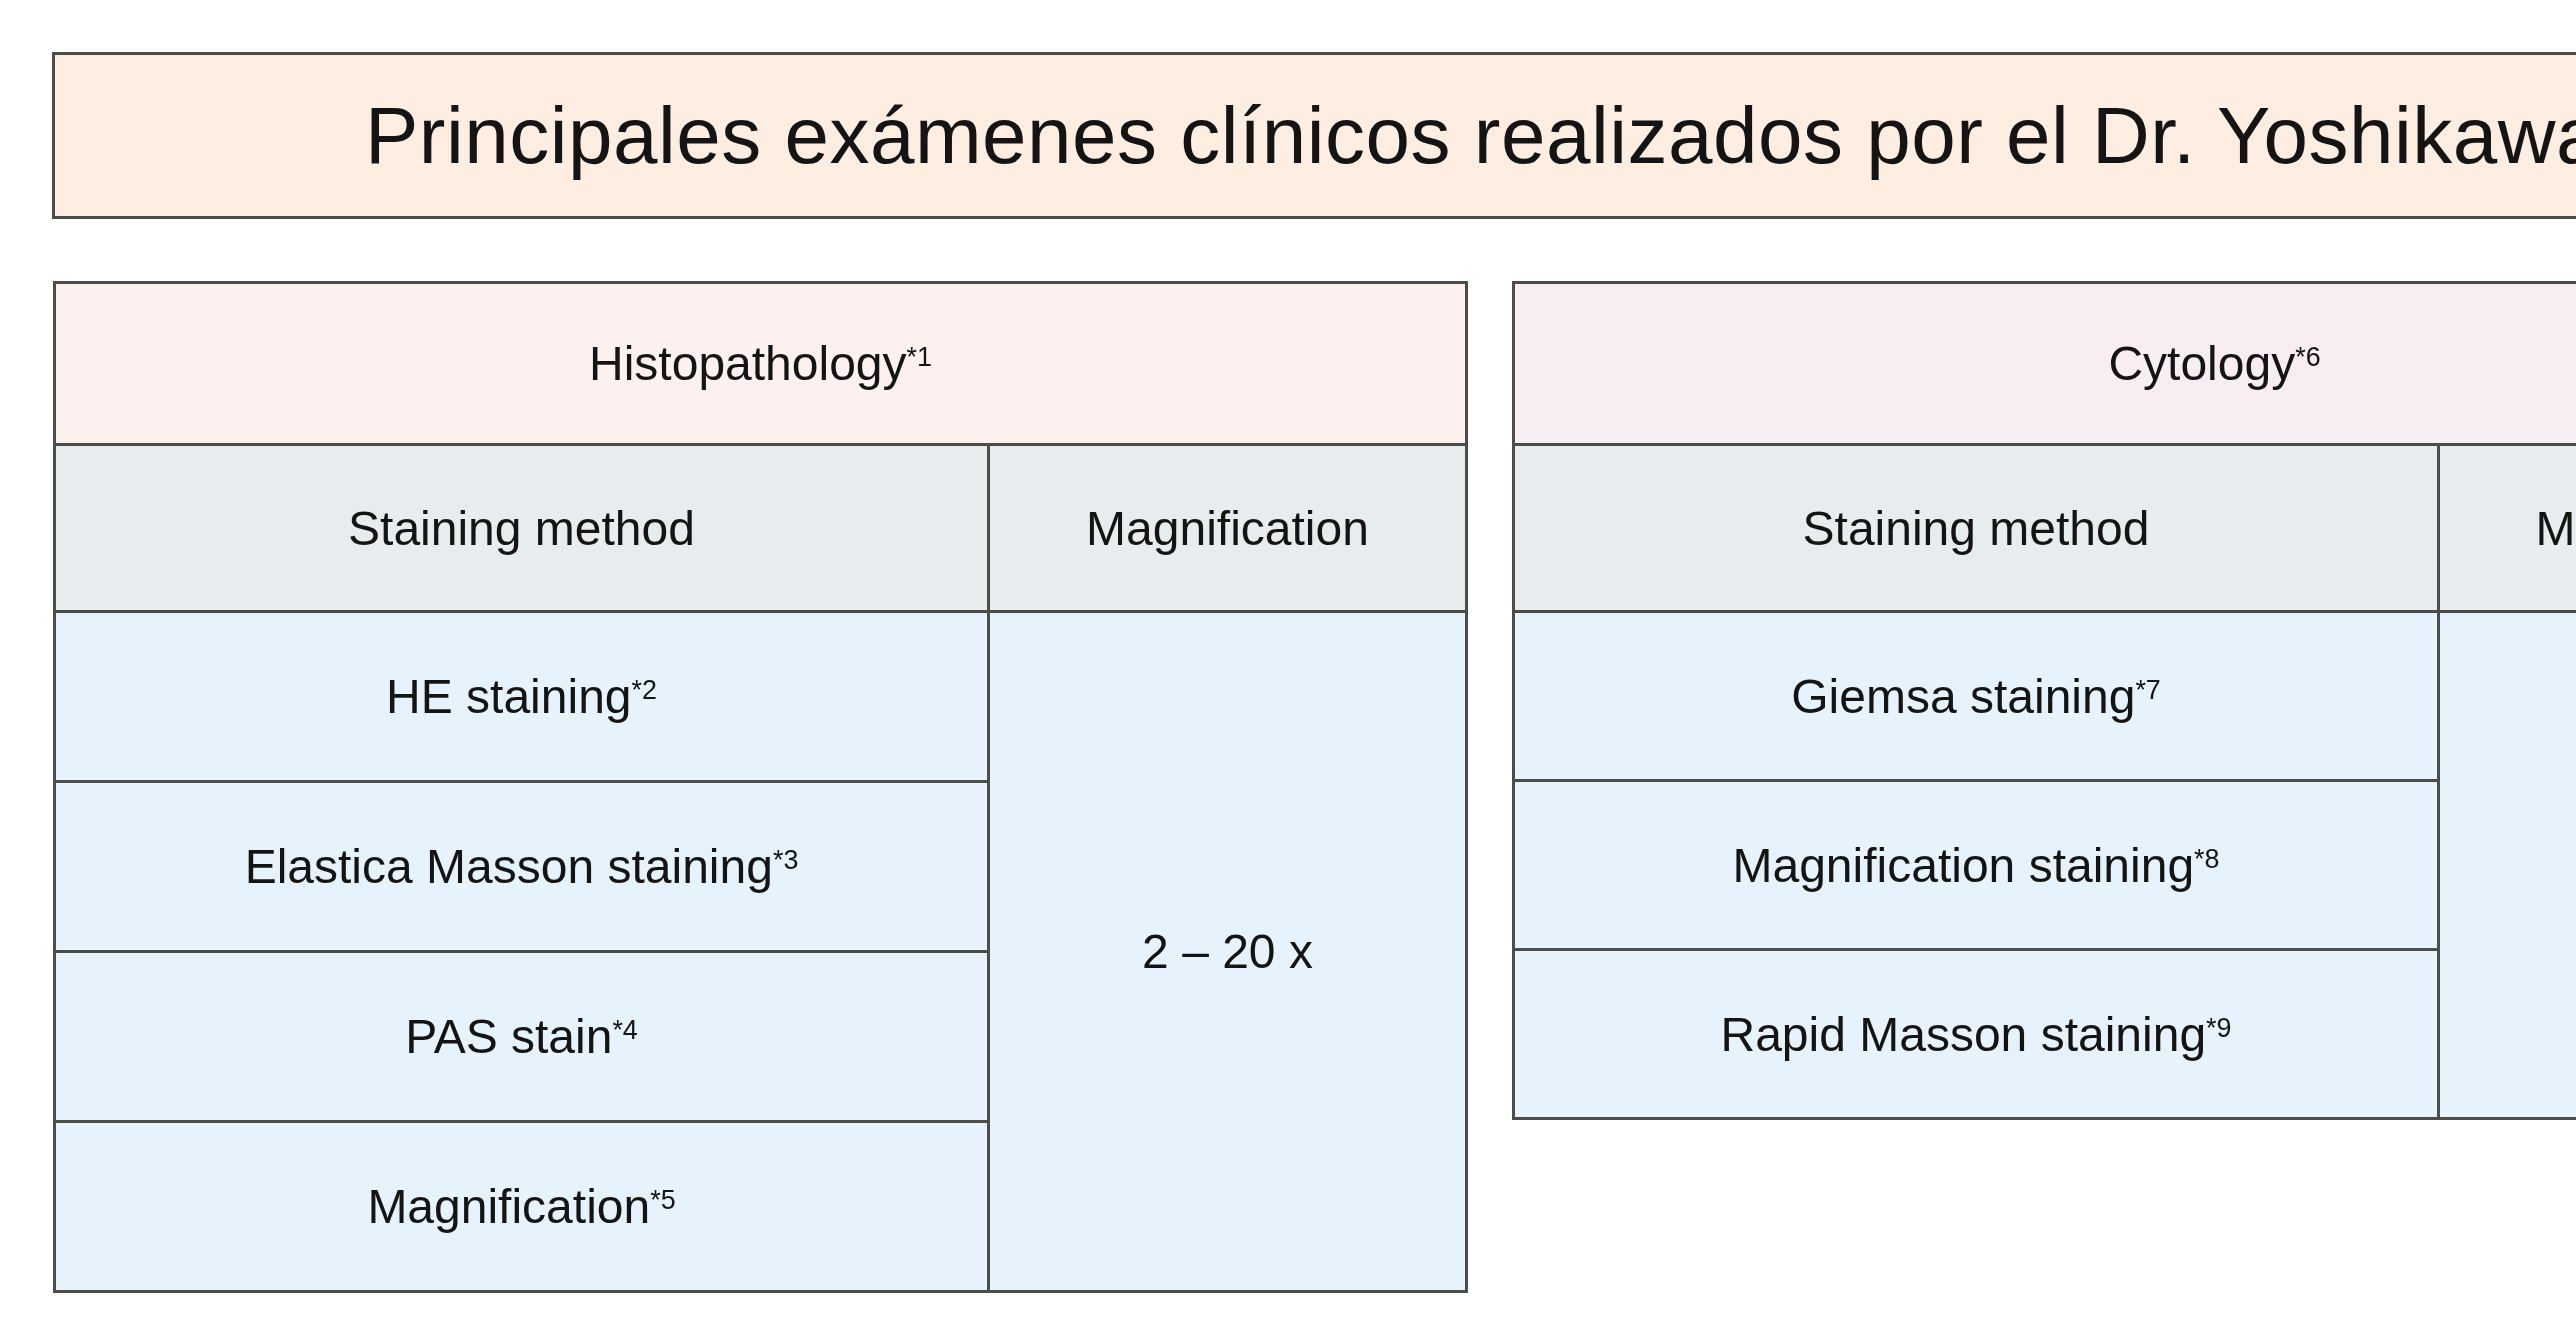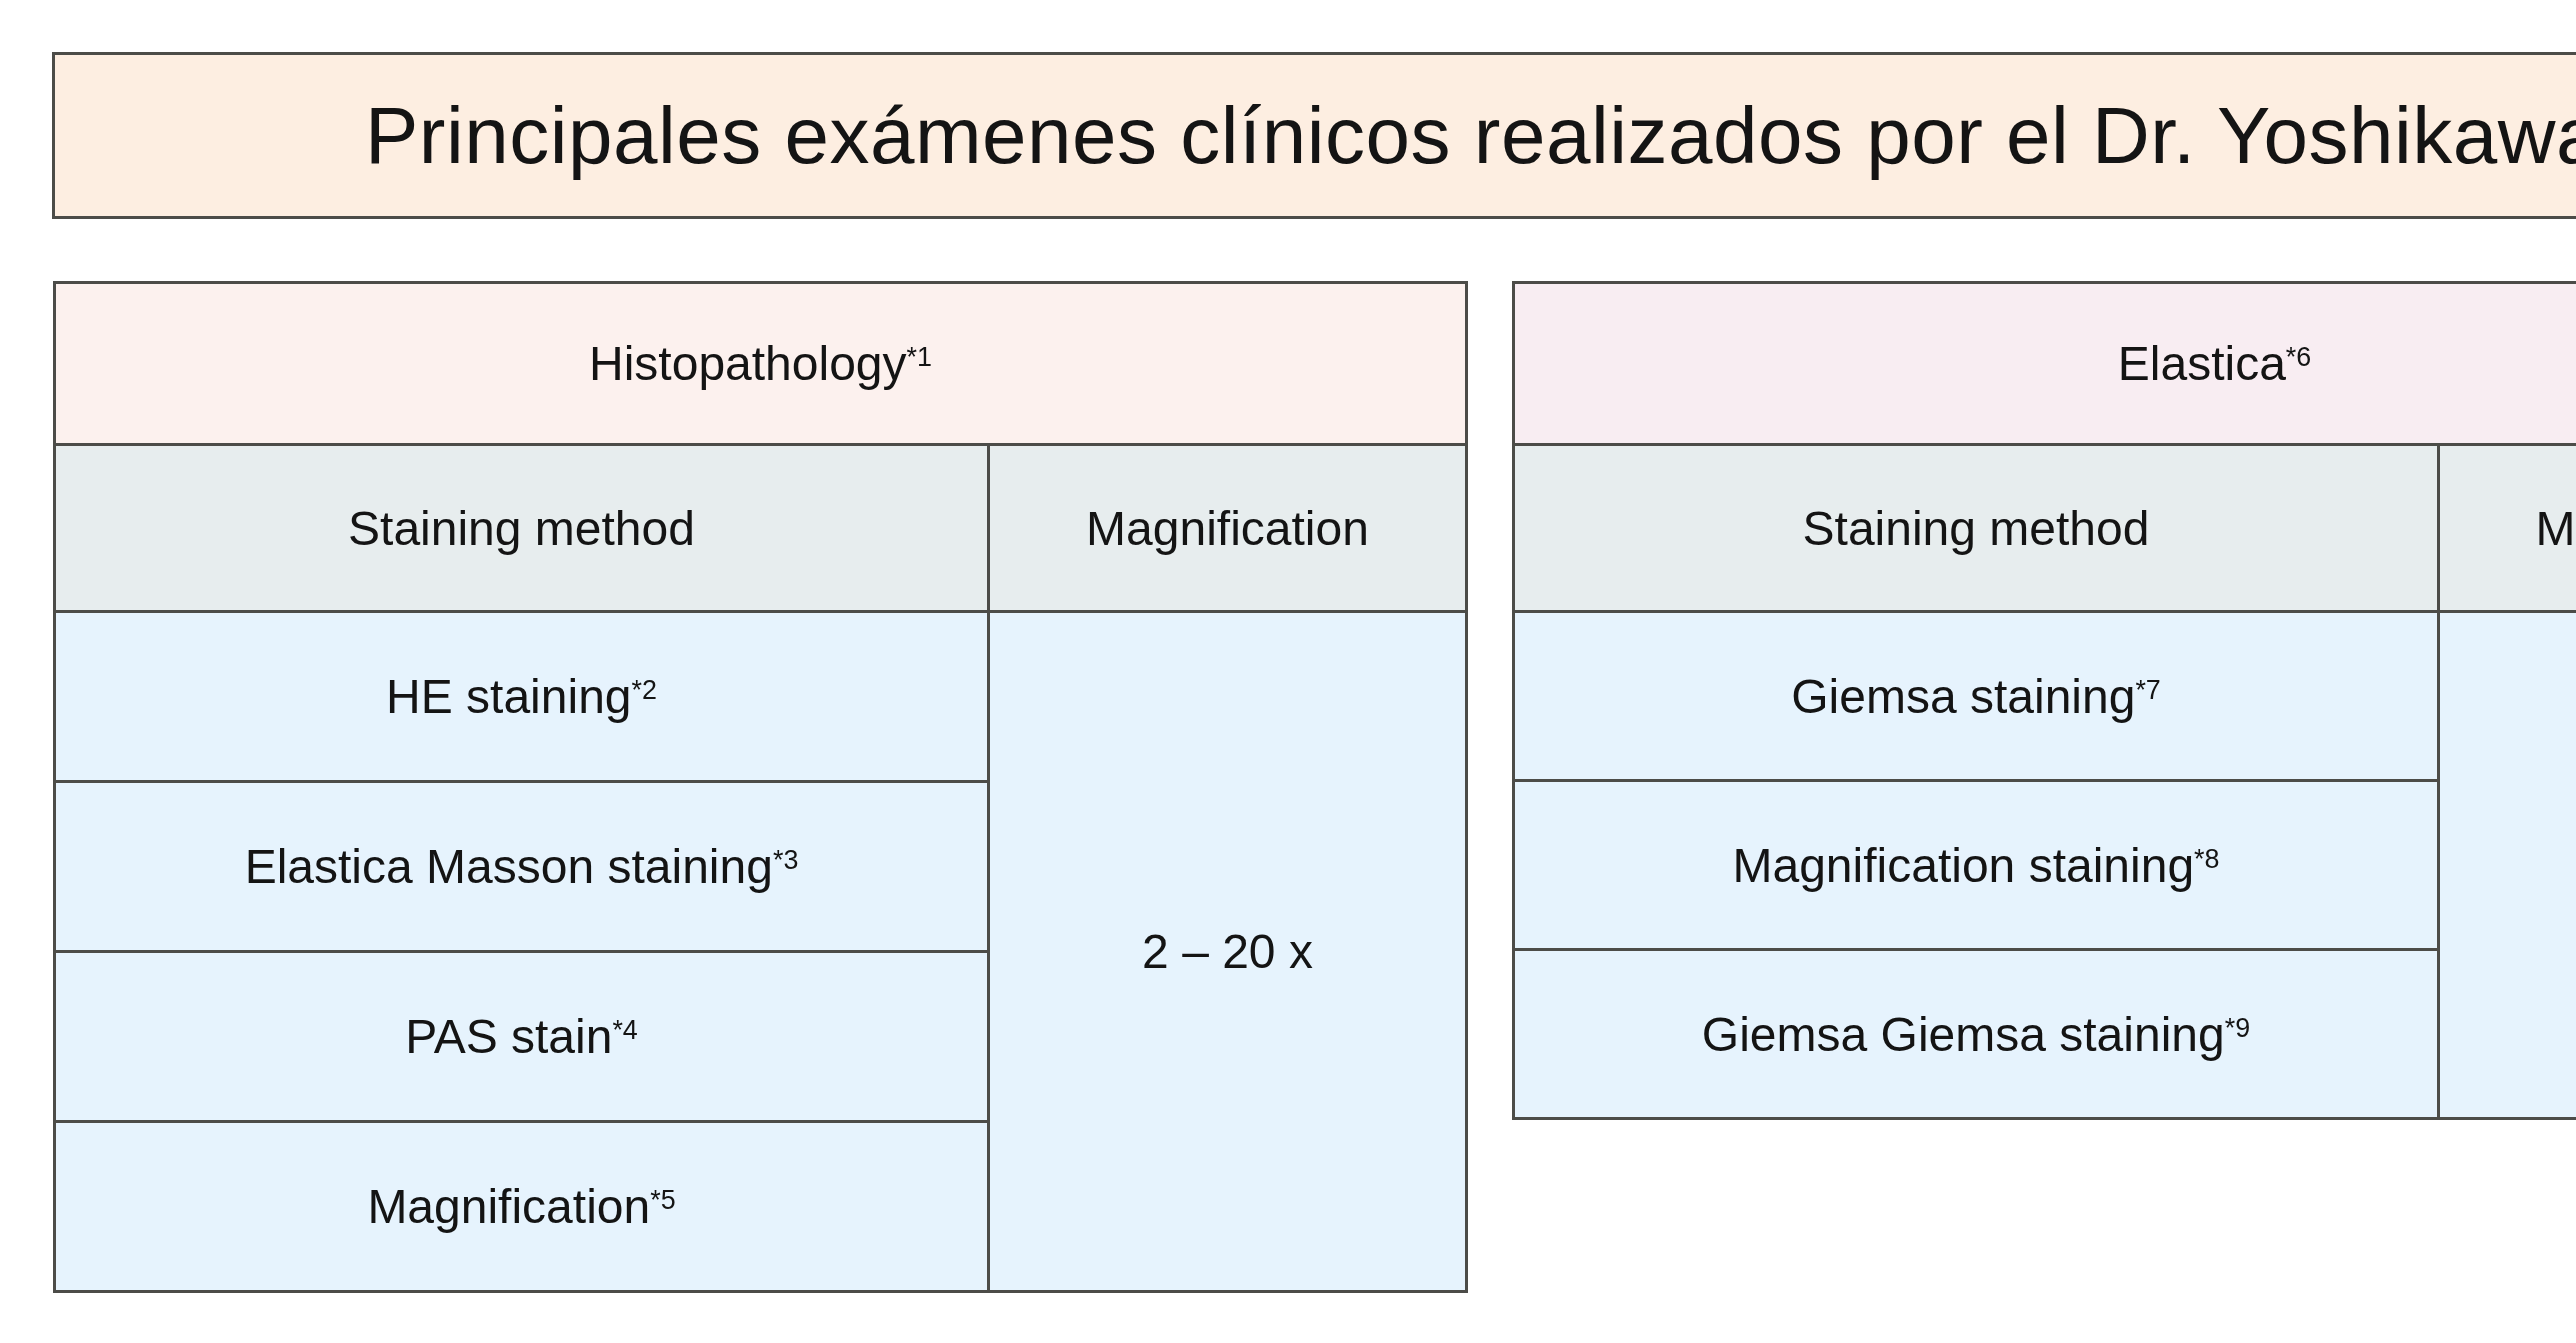--- a/index.html
+++ b/index.html
@@ -114,40 +114,40 @@
     </table>
 
   <table class="tbl right-tbl">
     <colgroup>
       <col style="width:925px">
       <col style="width:477px">
     </colgroup>
     <tbody>
         <tr class="r-head">
       <td colspan="2" class="bg-cyto">
-        <span>Elastica</span><sup>*6</sup>
+        <span>Cytology</span><sup>*6</sup>
       </td>
     </tr>
     <tr class="r-cols">
       <td class="bg-colhdr">Staining method</td>
       <td class="bg-colhdr">Magnification</td>
     </tr>
     <tr class="r-data">
       <td class="bg-data">
         <span>Giemsa staining</span><sup>*7</sup>
       </td>
       <td rowspan="3" class="bg-data">4 – 40 x</td>
     </tr>
     <tr class="r-data">
       <td class="bg-data">
         <span>Magnification staining</span><sup>*8</sup>
       </td>
     </tr>
     <tr class="r-data">
       <td class="bg-data">
-        <span>Giemsa Giemsa staining</span><sup>*9</sup>
+        <span>Rapid Masson staining</span><sup>*9</sup>
       </td>
     </tr>
   </tbody>
     </table>
 
 </div>
 
 
 </body></html>

